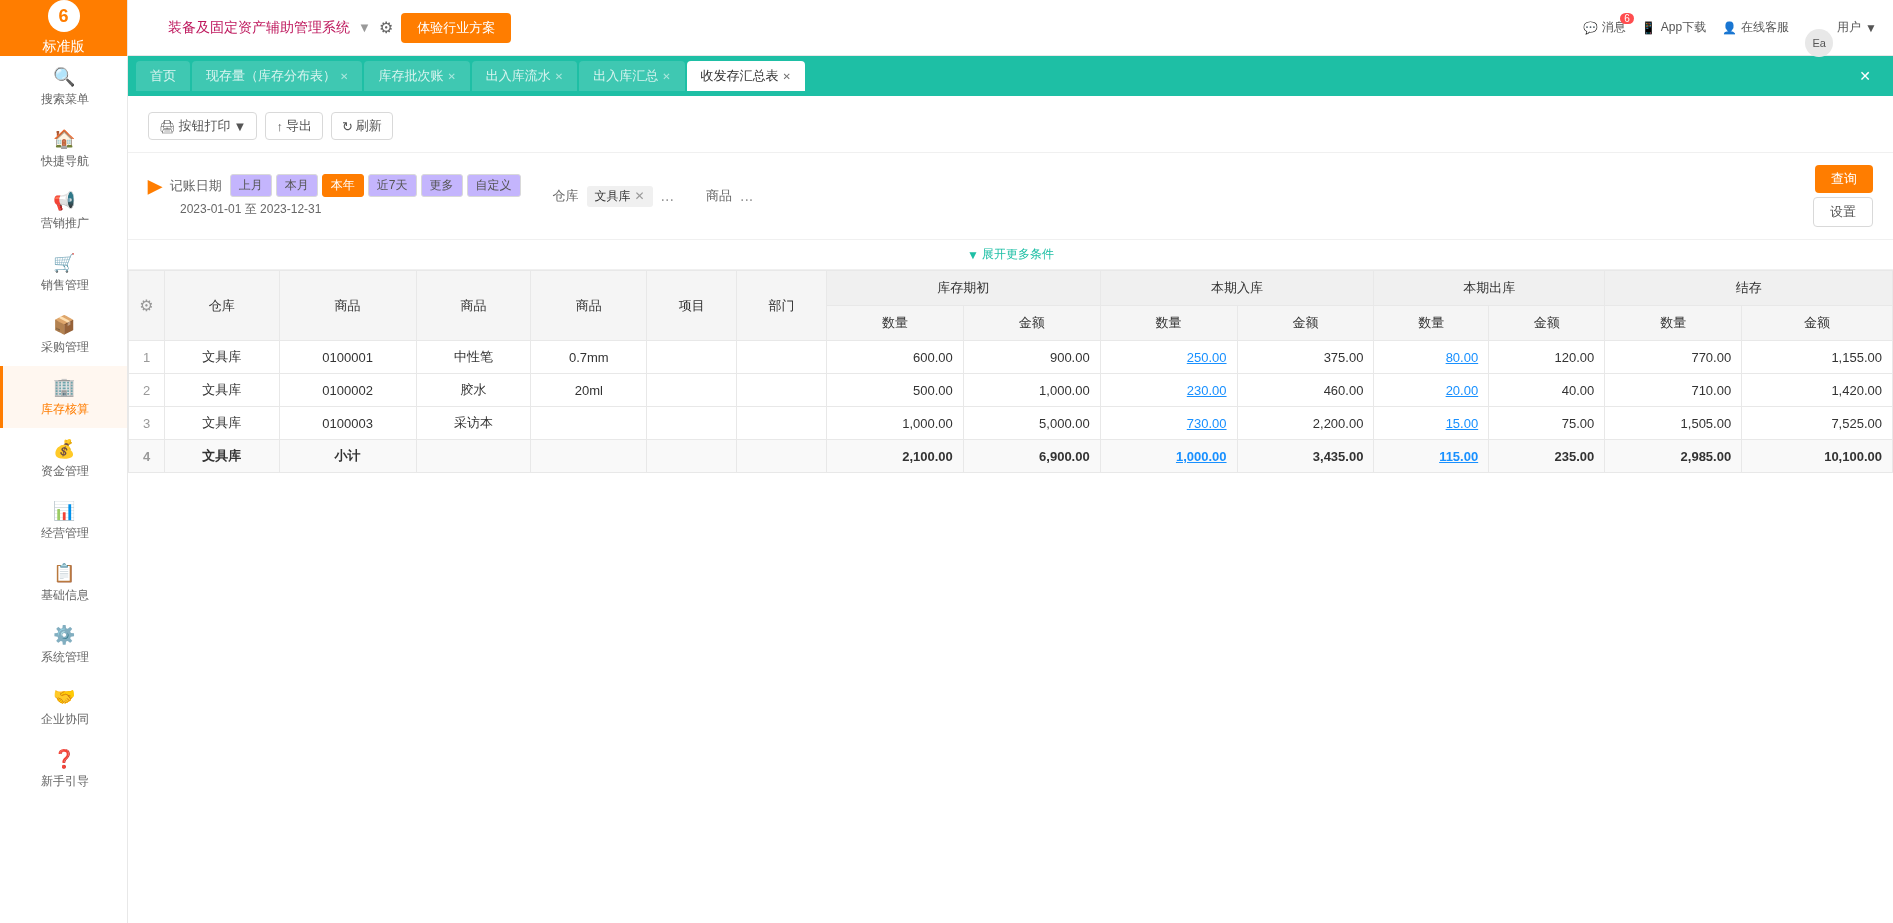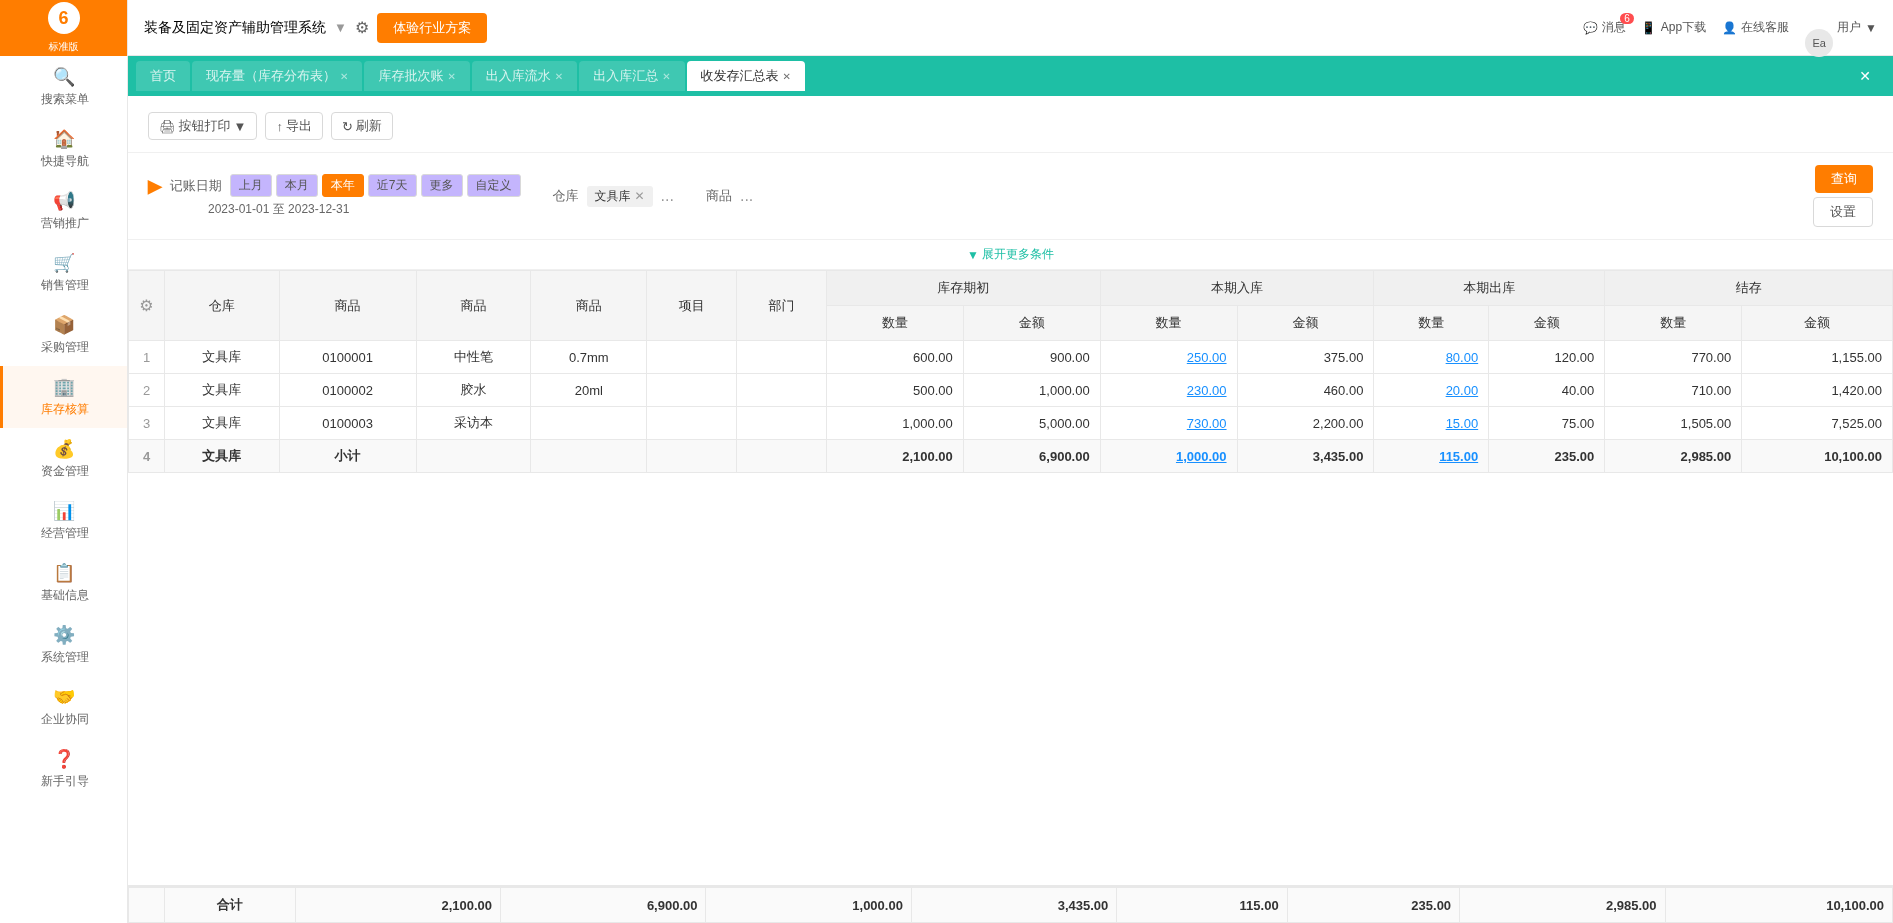--- a/index.html
+++ b/index.html
@@ -2,32 +2,32 @@
 <html><head>
   <meta charset="utf-8">
   <style>
     * { box-sizing: border-box; margin: 0; padding: 0; }
     body { font-family: 'Microsoft YaHei', Arial, sans-serif; font-size: 13px; background: #f0f2f5; color: #333; display: flex; height: 923px; overflow: hidden; }
 
     
     .sidebar { width: 128px; background: #fff; border-right: 1px solid #e8e8e8; display: flex; flex-direction: column; flex-shrink: 0; }
     .sidebar-logo { background: #ff7d00; height: 56px; display: flex; align-items: center; justify-content: center; flex-direction: column; }
     .logo-icon { width: 32px; height: 32px; background: #fff; border-radius: 50%; display: flex; align-items: center; justify-content: center; font-size: 18px; font-weight: bold; color: #ff7d00; }
-    .logo-subtitle { color: #fff; font-size: 10px; margin-top: 6px; }
+    .logo-subtitle { color: #fff; font-size: 14px; margin-top: 6px; }
     .sidebar-item { display: flex; flex-direction: column; align-items: center; padding: 10px 0; cursor: pointer; color: #666; font-size: 12px; border-left: 3px solid transparent; }
     .sidebar-item.active { color: #ff7d00; background: #fff7f0; border-left: 3px solid #ff7d00; }
     .sidebar-item .icon { font-size: 18px; margin-bottom: 3px; }
 
     
     .main { flex: 1; display: flex; flex-direction: column; overflow: hidden; }
 
     
     .top-header { height: 56px; background: #fff; border-bottom: 1px solid #e8e8e8; display: flex; align-items: center; justify-content: space-between; padding: 0 16px; flex-shrink: 0; }
     .header-left { display: flex; align-items: center; gap: 8px; }
-    .app-title { font-size: 14px; color: #000000; }
+    .app-title { font-size: 14px; color: #be185d; margin-left: 24px; }
     .gear-btn { cursor: pointer; color: #666; font-size: 16px; }
     .trial-btn { background: #ff7d00; color: #fff; border: none; border-radius: 4px; padding: 6px 16px; cursor: pointer; font-size: 13px; }
     .header-right { display: flex; align-items: center; gap: 16px; }
     .header-action { display: flex; align-items: center; gap: 4px; cursor: pointer; color: #555; font-size: 12px; position: relative; }
     .badge { background: #ff4d4f; color: #fff; border-radius: 10px; font-size: 10px; padding: 0 4px; position: absolute; top: -6px; right: -8px; }
     .user-avatar { width: 28px; height: 28px; background: #e8e8e8; border-radius: 50%; display: flex; align-items: center; justify-content: center; font-size: 11px; margin-top: 30px; }
 
     
     .tab-bar { height: 40px; background: #1ebfa5; display: flex; align-items: center; padding: 0 8px; flex-shrink: 0; gap: 2px; }
     .tab { display: flex; align-items: center; gap: 4px; padding: 6px 14px; border-radius: 4px 4px 0 0; cursor: pointer; font-size: 13px; color: rgba(255,255,255,0.8); background: rgba(255,255,255,0.15); }
@@ -47,21 +47,21 @@
     .action-btn { display: flex; align-items: center; gap: 3px; cursor: pointer; color: #555; font-size: 13px; border: 1px solid #d9d9d9; border-radius: 4px; padding: 4px 10px; background: #fff; }
     .query-btn { background: #ff7d00; color: #fff; border: none; border-radius: 4px; padding: 5px 16px; cursor: pointer; font-size: 13px; }
     .settings-btn { color: #555; border: 1px solid #d9d9d9; border-radius: 4px; padding: 5px 16px; cursor: pointer; font-size: 13px; background: #fff; }
 
     
     .filter-bar { padding: 12px 20px; display: flex; align-items: center; gap: 12px; border-bottom: 1px solid #f0f0f0; flex-wrap: wrap; }
     .filter-label { color: #666; font-size: 13px; white-space: nowrap; }
     .date-btns { display: flex; gap: 4px; align-items: center; }
     .date-btn { padding: 2px 8px; border: 1px solid #d9d9d9; border-radius: 3px; cursor: pointer; font-size: 12px; color: #555; background: #c4b5fd; }
     .date-btn.active { background: #ff7d00; color: #fff; border-color: #ff7d00; }
-    .date-range { font-size: 12px; color: #666; margin-left: 28px; }
+    .date-range { font-size: 12px; color: #666; }
     .warehouse-tag { display: flex; align-items: center; gap: 4px; background: #f0f0f0; border-radius: 3px; padding: 2px 8px; font-size: 12px; }
     .warehouse-tag .remove { cursor: pointer; color: #999; }
     .more-dots { color: #999; cursor: pointer; font-size: 16px; }
     .expand-btn { display: flex; align-items: center; gap: 3px; color: #1ebfa5; cursor: pointer; font-size: 12px; }
 
     
     .expand-row { display: flex; justify-content: center; padding: 6px; border-bottom: 1px solid #f0f0f0; }
 
     
     .table-wrapper { flex: 1; overflow: auto; }
@@ -366,35 +366,17 @@
               <td class="num-col">3,435.00</td>
               <td class="num-col"><span class="link-text">115.00</span></td>
               <td class="num-col">235.00</td>
               <td class="num-col">2,985.00</td>
               <td class="num-col">10,100.00</td>
             </tr>
           </tbody>
         </table>
       </div>
 
-      <div style="background:#fafafa;border-top:2px solid #e8e8e8;padding:0;">
-        <table style="width:100%;border-collapse:collapse;font-size:13px;">
-          <tbody>
-              <tr>
-            <td style="width:36px;border:1px solid #e8e8e8;padding:8px;"></td>
-            <td colspan="6" style="border:1px solid #e8e8e8;padding:8px;font-weight:bold;text-align:center;">合计</td>
-            <td class="num-col" style="border:1px solid #e8e8e8;padding:8px;font-weight:bold;">2,100.00</td>
-            <td class="num-col" style="border:1px solid #e8e8e8;padding:8px;font-weight:bold;">6,900.00</td>
-            <td class="num-col" style="border:1px solid #e8e8e8;padding:8px;font-weight:bold;">1,000.00</td>
-            <td class="num-col" style="border:1px solid #e8e8e8;padding:8px;font-weight:bold;">3,435.00</td>
-            <td class="num-col" style="border:1px solid #e8e8e8;padding:8px;font-weight:bold;">115.00</td>
-            <td class="num-col" style="border:1px solid #e8e8e8;padding:8px;font-weight:bold;">235.00</td>
-            <td class="num-col" style="border:1px solid #e8e8e8;padding:8px;font-weight:bold;">2,985.00</td>
-            <td class="num-col" style="border:1px solid #e8e8e8;padding:8px;font-weight:bold;">10,100.00</td>
-          </tr>
-        </tbody>
-          </table>
-      </div>
 
     </div>
   </div>
 
 </div>
 
 </body></html>

